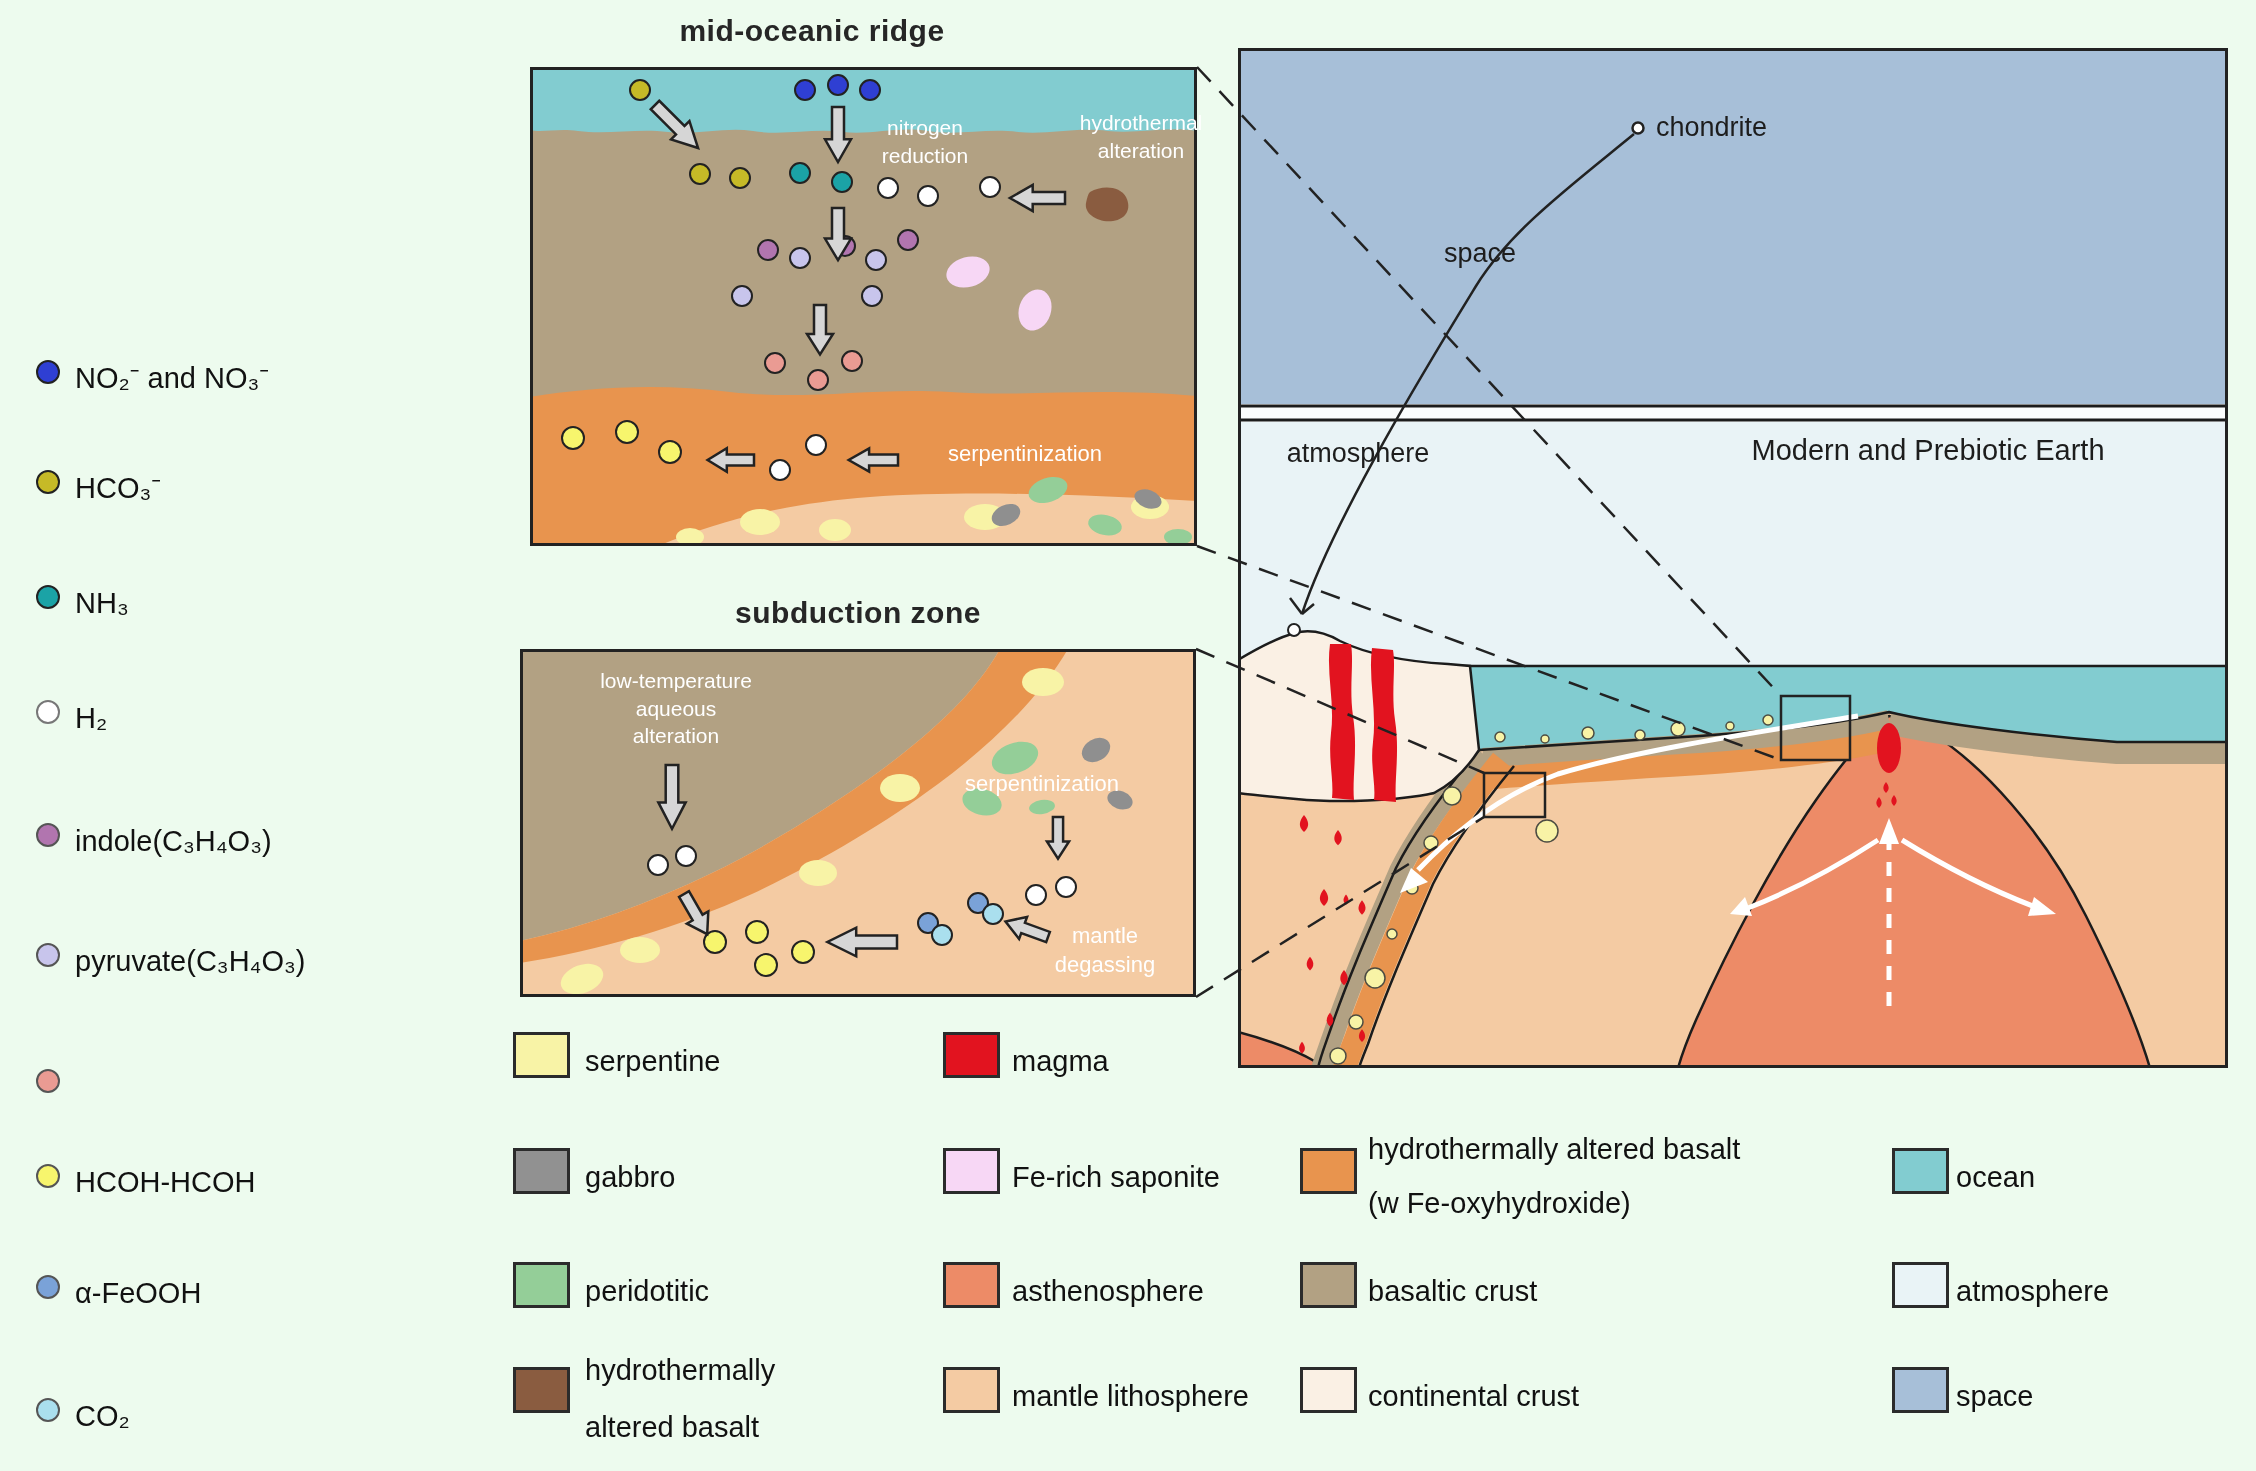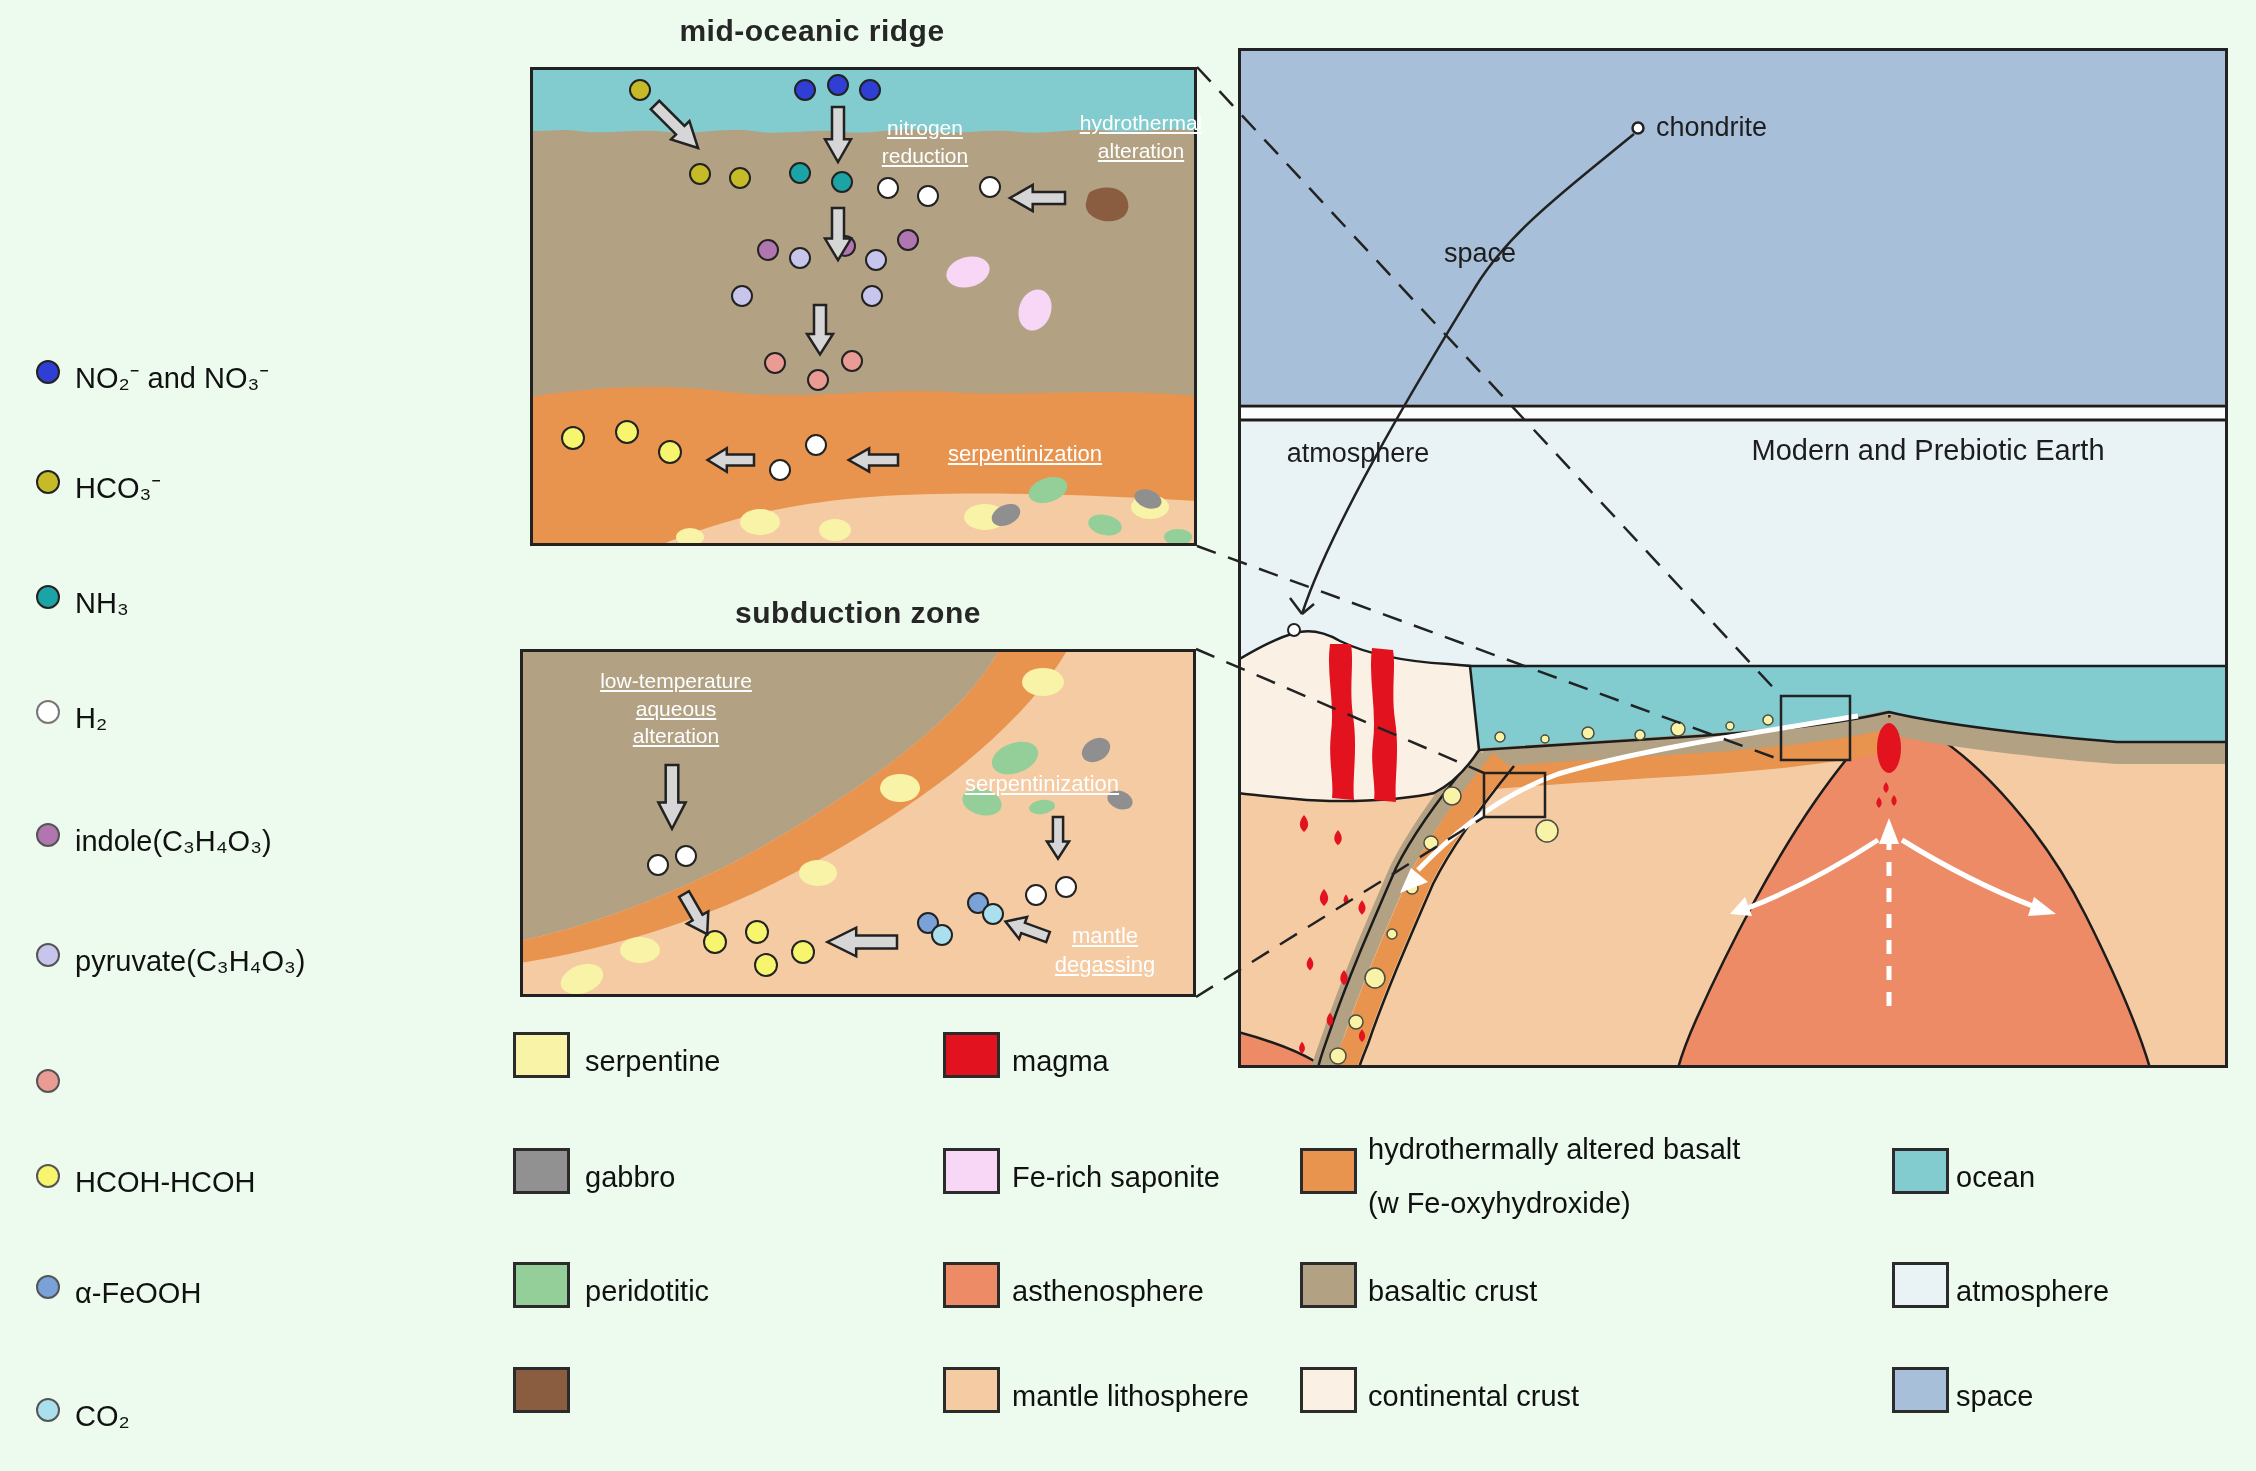--- a/index.html
+++ b/index.html
@@ -1,21 +1,21 @@
 <!DOCTYPE html>
 <html><head>
 <meta charset="utf-8">
 <style>
   html,body{margin:0;padding:0;background:#e4efe6;}
   #canvas{position:relative;width:2256px;height:1471px;background:#edfbee;overflow:hidden;
           font-family:"Liberation Sans", sans-serif;color:#161616;}
   .abs{position:absolute;}
   .ctr{transform:translateX(-50%);text-align:center;}
   .title{font-size:30px;color:#262626;letter-spacing:0.5px;white-space:nowrap;font-weight:bold;}
-  .wlbl{color:#ffffff;font-size:21px;line-height:1.32;white-space:pre-line;text-align:center;text-decoration:underline;}
+  .wlbl{color:#ffffff;font-size:21px;line-height:1.32;white-space:pre-line;text-align:center;}
   .elbl{font-size:27px;color:#1d1d1d;white-space:nowrap;text-align:right;}
   .mol-lbl{font-size:29px;color:#111;white-space:pre-line;line-height:1.9;}
   .rock-lbl{font-size:29px;color:#111;white-space:pre-line;line-height:1.85;}
   .swatch{position:absolute;width:57px;height:46px;border:3px solid #2b2b2b;box-sizing:border-box;}
   svg{display:block;}
 </style>
 </head>
 <body>
 
 <div id="canvas">
@@ -337,20 +337,22 @@
     <div class="swatch" style="left:513px;top:242px;background:#94ce98;"></div>
     <div class="abs rock-lbl" style="left:585px;top:245px;">peridotitic</div>
     <div class="swatch" style="left:943px;top:242px;background:#ed8b67;"></div>
     <div class="abs rock-lbl" style="left:1012px;top:245px;">asthenosphere</div>
     <div class="swatch" style="left:1300px;top:242px;background:#b2a183;"></div>
     <div class="abs rock-lbl" style="left:1368px;top:245px;">basaltic crust</div>
     <div class="swatch" style="left:1892px;top:242px;background:#e9f3f6;"></div>
     <div class="abs rock-lbl" style="left:1956px;top:245px;">atmosphere</div>
 
     <div class="swatch" style="left:513px;top:347px;background:#8a5c40;"></div>
+    <div class="abs rock-lbl" style="left:585px;top:322px;line-height:1.95;">hydrothermally
+altered basalt</div>
     <div class="swatch" style="left:943px;top:347px;background:#f4cba3;"></div>
     <div class="abs rock-lbl" style="left:1012px;top:350px;">mantle lithosphere</div>
     <div class="swatch" style="left:1300px;top:347px;background:#faf0e4;"></div>
     <div class="abs rock-lbl" style="left:1368px;top:350px;">continental crust</div>
     <div class="swatch" style="left:1892px;top:347px;background:#a7bfd8;"></div>
     <div class="abs rock-lbl" style="left:1956px;top:350px;">space</div>
   </div>
 
 </div>
 

